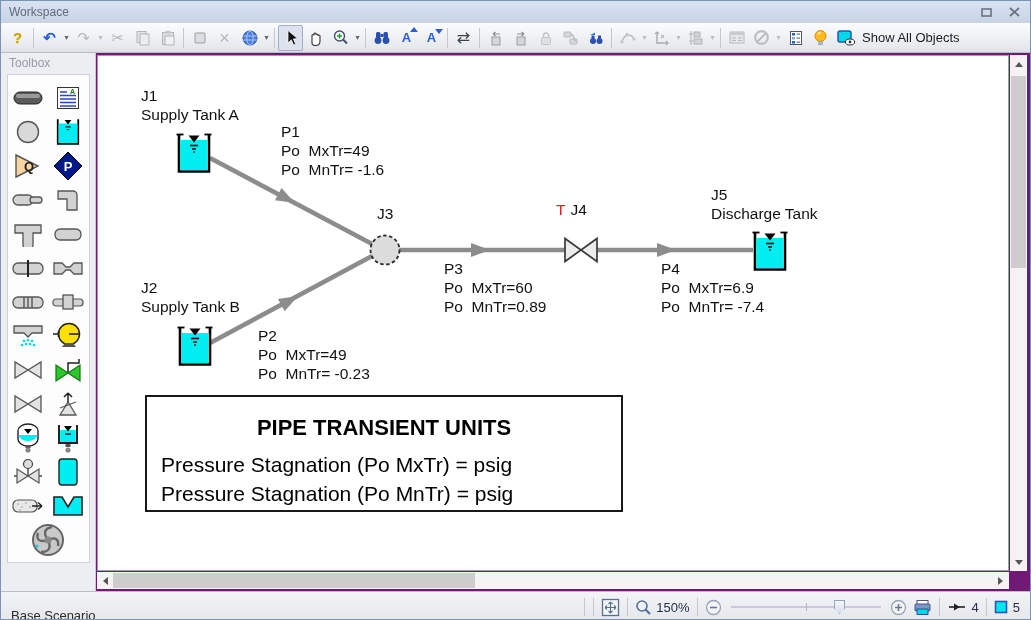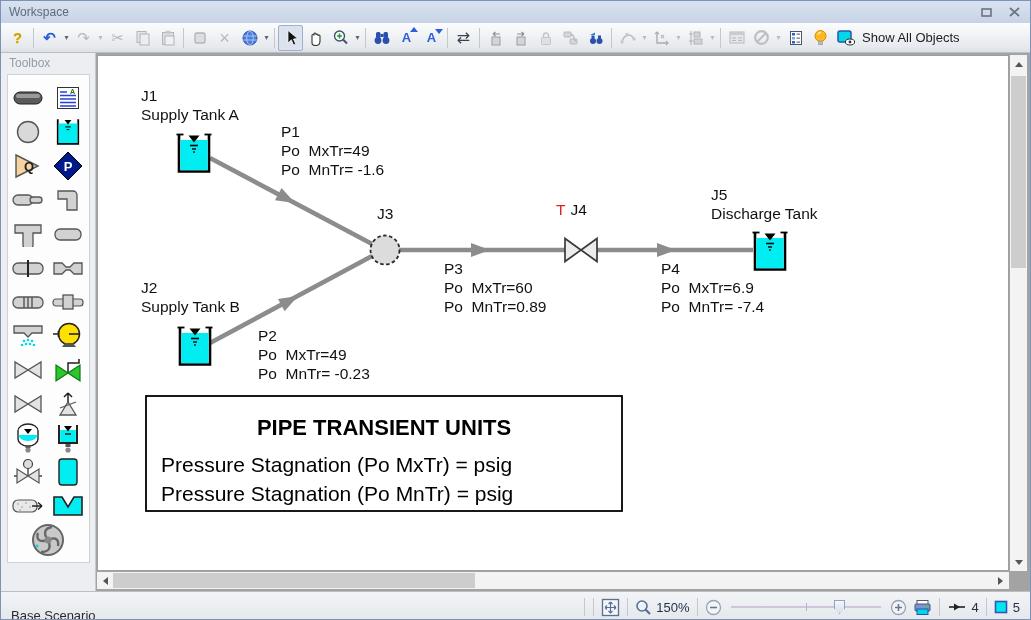--- a/index.html
+++ b/index.html
@@ -18,21 +18,21 @@
   .glyph{font-size:15px;color:#444;line-height:1;}
   .glyph.blue{color:#2b5fd9;font-weight:bold;}
   .glyph.dis{color:#b4b8bd;}
   .help-glyph{font-size:15px;font-weight:bold;color:#c9a008;text-shadow:0 1px 0 #f7e07a;}
   .showall-label{font-size:13px;color:#1c1c1c;margin-left:4px;white-space:nowrap;}
   .fontbtn{position:relative;font-size:13px;font-weight:bold;color:#2b5fd9;}
   .fontbtn .tri{position:absolute;right:-7px;top:-3px;width:0;height:0;border-left:4px solid transparent;border-right:4px solid transparent;}
   .tri.up{border-bottom:5px solid #2b5fd9;}
   .tri.dn{border-top:5px solid #2b5fd9;top:-1px;}
   
-  .main{position:absolute;left:0;top:52px;right:0;height:538px;background:#a3a3a3;}
+  .main{position:absolute;left:0;top:52px;right:0;height:538px;background:#701a75;}
   
   .toolbox{position:absolute;left:0;top:0;width:95px;height:100%;background:#eceef1;border-right:1px solid #c5cad0;box-sizing:border-box;}
   .toolbox-header{font-size:12px;color:#959ca8;padding:3px 0 0 8px;}
   .tools{position:absolute;left:6px;top:21px;width:83px;bottom:28px;background:#fdfdfe;border:1px solid #ced2d7;box-sizing:border-box;display:flex;flex-wrap:wrap;align-content:flex-start;padding-top:6px;}
   .tool{width:40px;height:34px;display:flex;align-items:center;justify-content:center;}
   .tool.wide{width:80px;}
   
   .canvas{position:absolute;left:95px;top:0;right:3px;bottom:2px;text-align:right;}
   .draw{position:absolute;left:1px;top:2px;right:18px;bottom:18px;background:#fff;border:1px solid #9aa0a8;overflow:hidden;}
   .vscroll{position:absolute;right:0;top:2px;width:17px;bottom:18px;background:#f3f3f4;}

